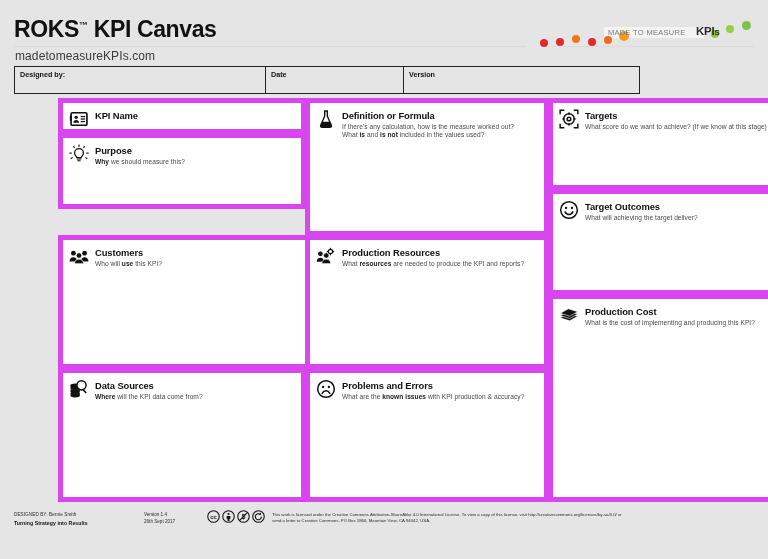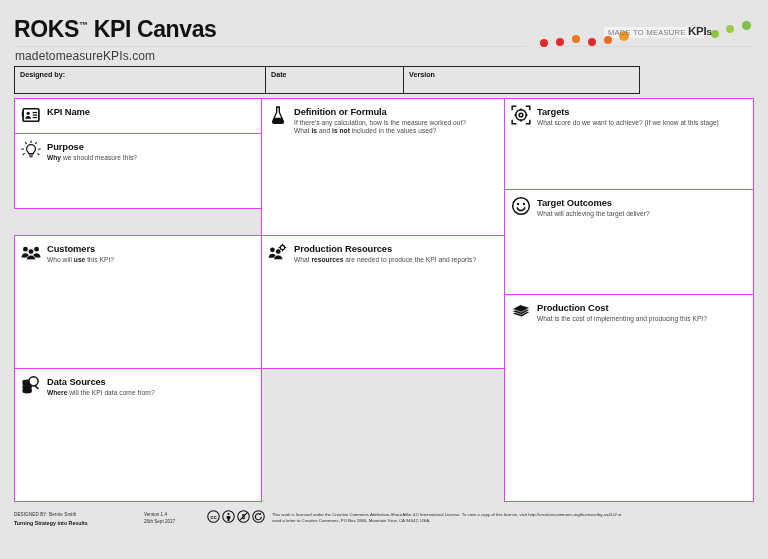--- a/index.html
+++ b/index.html
@@ -69,20 +69,21 @@
     letter-spacing: 0.3px;
     color: #7a7a7a;
     white-space: nowrap;
     font-variant: small-caps;
   }
   .logo .logotext b {
     font-size: 11.5px;
     color: #2b2b2b;
     font-weight: bold;
     letter-spacing: -0.2px;
+    margin-left: 8px;
   }
 
   
   .meta {
     position: absolute;
     left: 14px; top: 66px;
     width: 626px; height: 28px;
     display: flex;
     border: 1px solid #222;
   }
@@ -101,23 +102,24 @@
   .meta-cell.c4 { width: 107px; }
 
   
   .grid {
     position: absolute;
     left: 14px; top: 98px;
     width: 740px; height: 404px;
   }
   .panel {
     position: absolute;
-    border: 1px solid #d946ef;
+    border: 5px solid #d946ef;
     background: #fff;
     overflow: hidden;
+    margin-left: 44px;
   }
   .phead {
     position: relative;
     padding: 6px 6px 0 6px;
     display: flex;
     align-items: flex-start;
   }
   .picon {
     flex: 0 0 auto;
     width: 20px; height: 20px;
@@ -319,20 +321,34 @@
             <rect x="19.9" y="5.9" width="2" height="1.4"></rect>
           </g>
         </svg>
         <div class="ptext">
           <div class="ptitle">Production Resources</div>
           <div class="pdesc">What <b>resources</b> are needed to produce the KPI and reports?</div>
         </div>
       </div>
     </div>
 
+    <div class="panel p-problems">
+      <div class="phead">
+        <svg class="picon" viewBox="0 0 24 24">
+          <circle cx="12" cy="12" r="10" fill="none" stroke="#111" stroke-width="1.8"></circle>
+          <circle cx="8.5" cy="9.6" r="1.4" fill="#111"></circle>
+          <circle cx="15.5" cy="9.6" r="1.4" fill="#111"></circle>
+          <path d="M7.4 17.2c1.1-2 2.7-3 4.6-3s3.5 1 4.6 3" fill="none" stroke="#111" stroke-width="1.8" stroke-linecap="round"></path>
+        </svg>
+        <div class="ptext">
+          <div class="ptitle">Problems and Errors</div>
+          <div class="pdesc">What are the <b>known issues</b> with KPI production &amp; accuracy?</div>
+        </div>
+      </div>
+    </div>
 
     <div class="panel p-targets">
       <div class="phead">
         <svg class="picon" viewBox="0 0 24 24">
           <g fill="none" stroke="#111" stroke-width="1.8">
             <path d="M1.4 6.4V1.4h5"></path>
             <path d="M17.6 1.4h5v5"></path>
             <path d="M22.6 17.6v5h-5"></path>
             <path d="M6.4 22.6h-5v-5"></path>
             <circle cx="12" cy="12" r="6.3"></circle>

